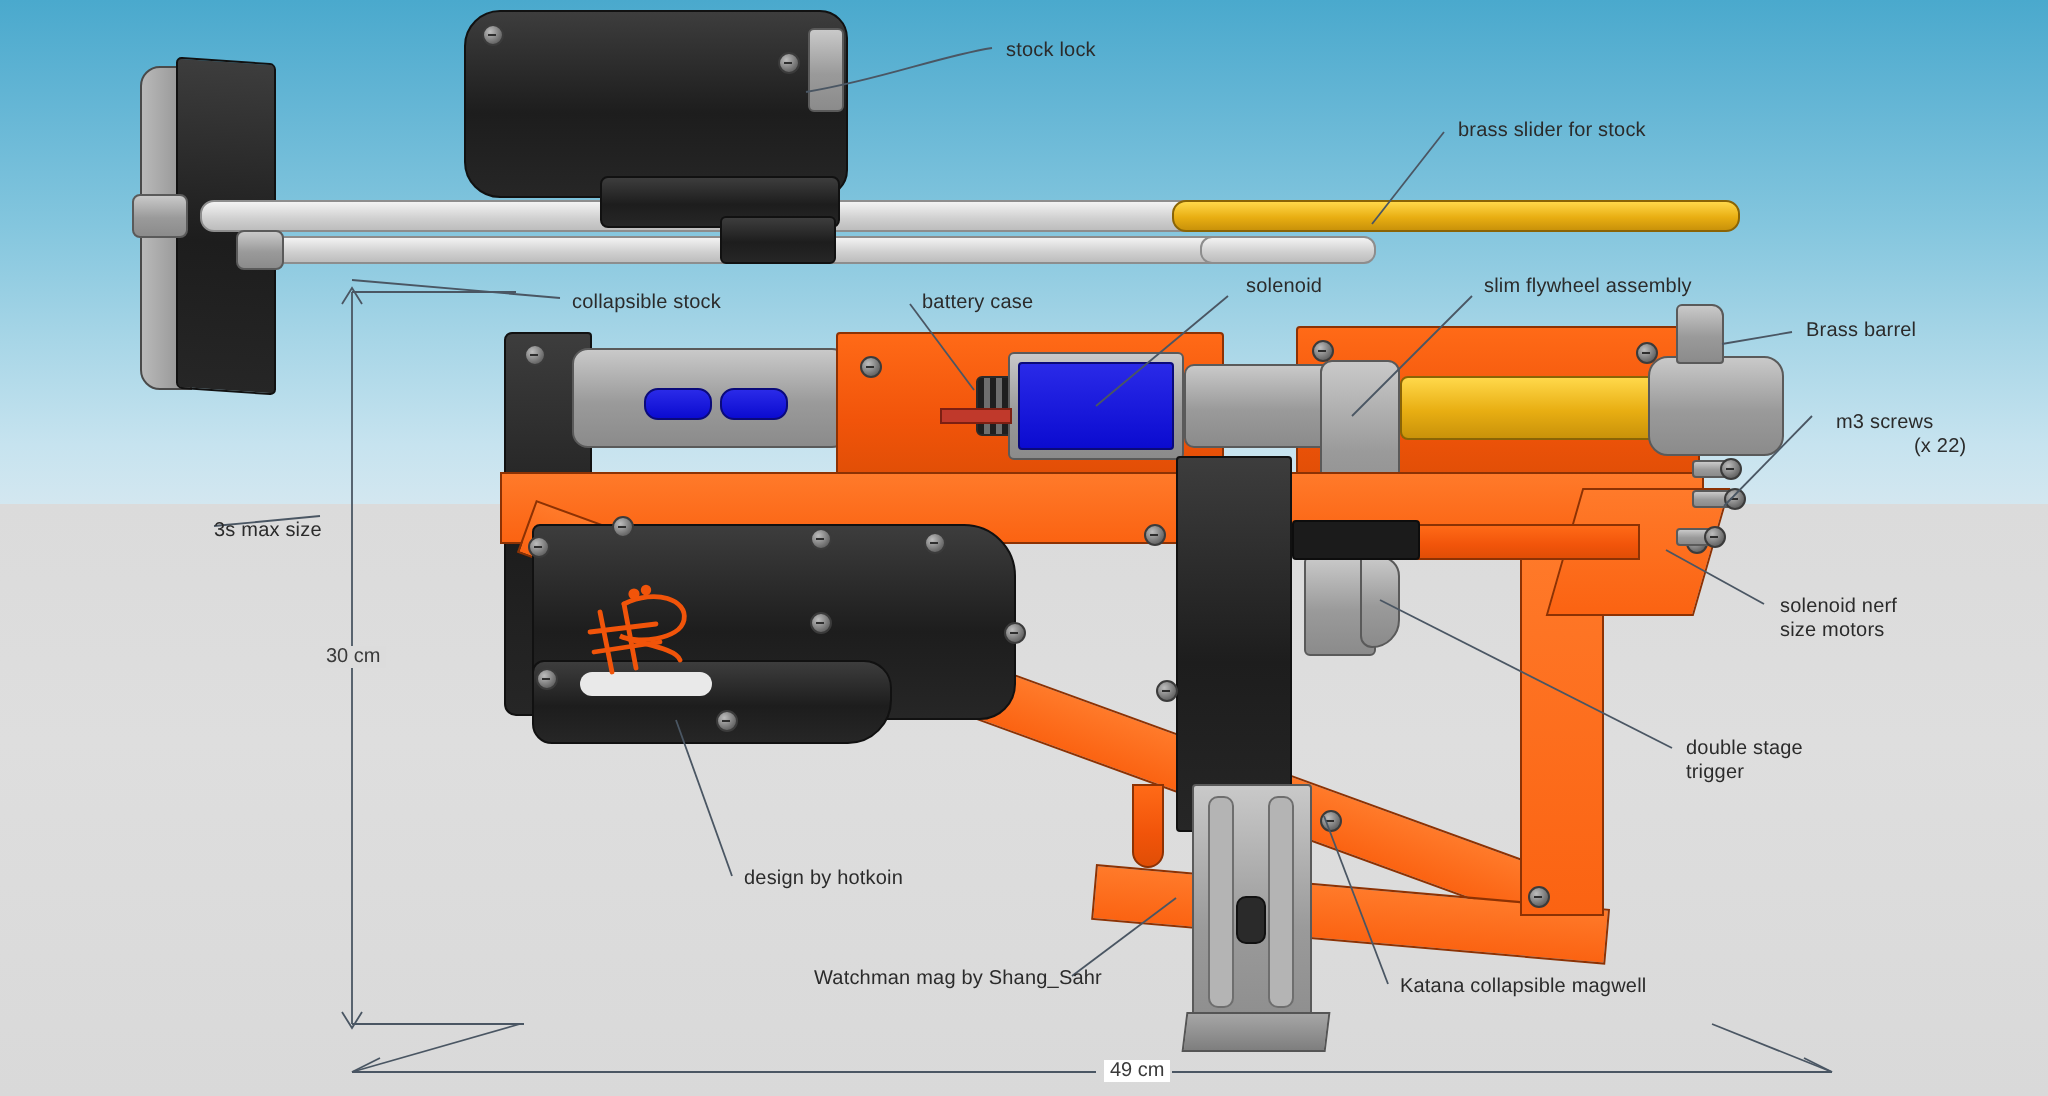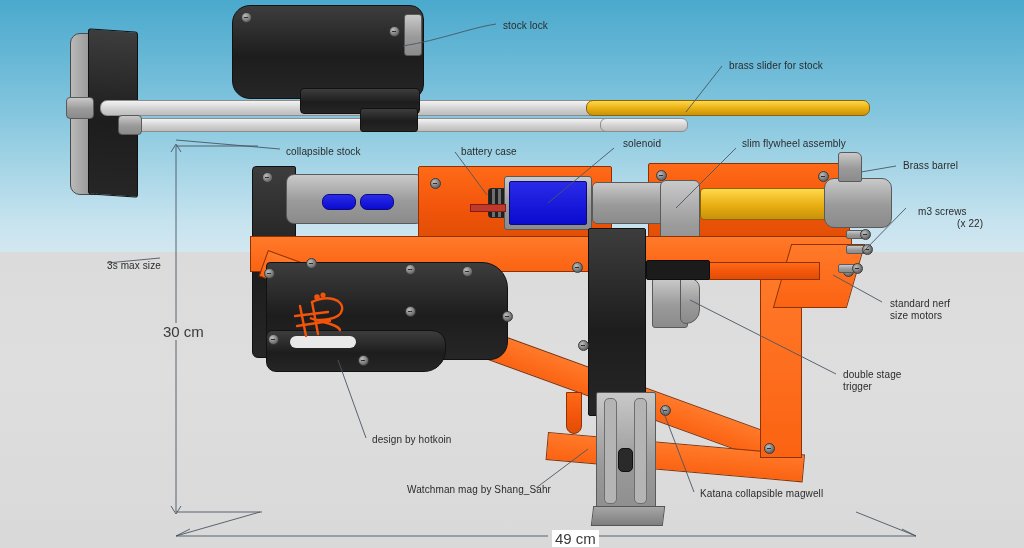--- a/index.html
+++ b/index.html
@@ -11,21 +11,21 @@
   #stage{position:relative;width:1024px;height:548px;overflow:hidden;}
 
   
   .sky{position:absolute;left:0;top:0;width:1024px;height:252px;
        background:linear-gradient(to bottom,#4aa9cd 0%,#61b4d4 18%,#84c6de 45%,#a8d6e7 68%,#c6e3ef 88%,#d3e7f0 100%);}
   .ground{position:absolute;left:0;top:252px;width:1024px;height:296px;
        background:linear-gradient(to bottom,#dbdbdb 0%,#dedede 40%,#d9d9d9 100%);}
 
   
   .lbl{position:absolute;font-size:10px;color:#2b2b2b;white-space:pre;line-height:12px;letter-spacing:.1px;}
-  .dim{position:absolute;font-size:15px;color:#3a3a3a;white-space:pre;}
+  .dim{position:absolute;font-size:10px;color:#3a3a3a;white-space:pre;}
 
   svg.overlay{position:absolute;left:0;top:0;width:1024px;height:548px;}
 
   
   .part{position:absolute;}
   .blk{background:linear-gradient(to bottom,#3d3d3d,#1d1d1d 55%,#262626);border:1px solid #111;}
   .org{background:linear-gradient(to bottom,#ff6a17,#f1540a 60%,#e04e06);border:1px solid #8c3204;}
   .orgL{background:linear-gradient(to bottom,#ff7a2a,#fb6312);border:1px solid #8c3204;}
   .gry{background:linear-gradient(to bottom,#c9c9c9,#9a9a9a 55%,#8b8b8b);border:1px solid #5a5a5a;}
   .brs{background:linear-gradient(to bottom,#ffd84a,#e8ae12 55%,#c9920a);border:1px solid #8a6405;}
@@ -209,21 +209,21 @@
 
   <div class="lbl" style="left:503px;top:20px;">stock lock</div>
   <div class="lbl" style="left:729px;top:60px;">brass slider for stock</div>
   <div class="lbl" style="left:286px;top:146px;">collapsible stock</div>
   <div class="lbl" style="left:461px;top:146px;">battery case</div>
   <div class="lbl" style="left:623px;top:138px;">solenoid</div>
   <div class="lbl" style="left:742px;top:138px;">slim flywheel assembly</div>
   <div class="lbl" style="left:903px;top:160px;">Brass barrel</div>
   <div class="lbl" style="left:918px;top:206px;">m3 screws</div>
   <div class="lbl" style="left:957px;top:218px;">(x 22)</div>
-  <div class="lbl" style="left:890px;top:298px;">standard nerf</div>
+  <div class="lbl" style="left:890px;top:298px;">solenoid nerf</div>
   <div class="lbl" style="left:890px;top:310px;">size motors</div>
   <div class="lbl" style="left:843px;top:369px;">double stage</div>
   <div class="lbl" style="left:843px;top:381px;">trigger</div>
   <div class="lbl" style="left:107px;top:260px;">3s max size</div>
   <div class="lbl" style="left:372px;top:434px;text-align:center;">design by hotkoin</div>
   <div class="lbl" style="left:407px;top:484px;">Watchman mag by Shang_Sahr</div>
   <div class="lbl" style="left:700px;top:488px;">Katana collapsible magwell</div>
 
   <div class="dim" style="left:160px;top:323px;background:#dcdcdc;padding:0 3px;">30 cm</div>
   <div class="dim" style="left:552px;top:530px;background:#ffffff;padding:0 3px;">49 cm</div>

